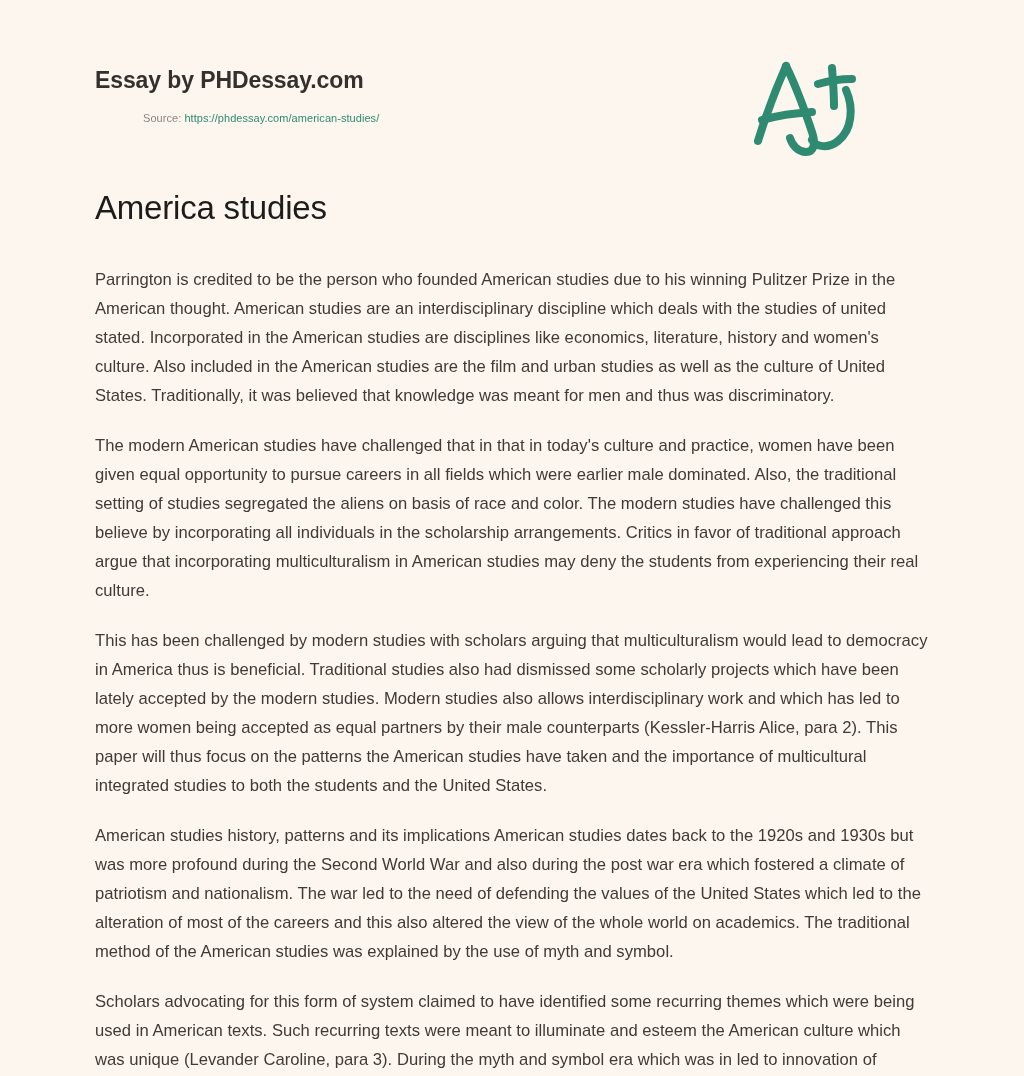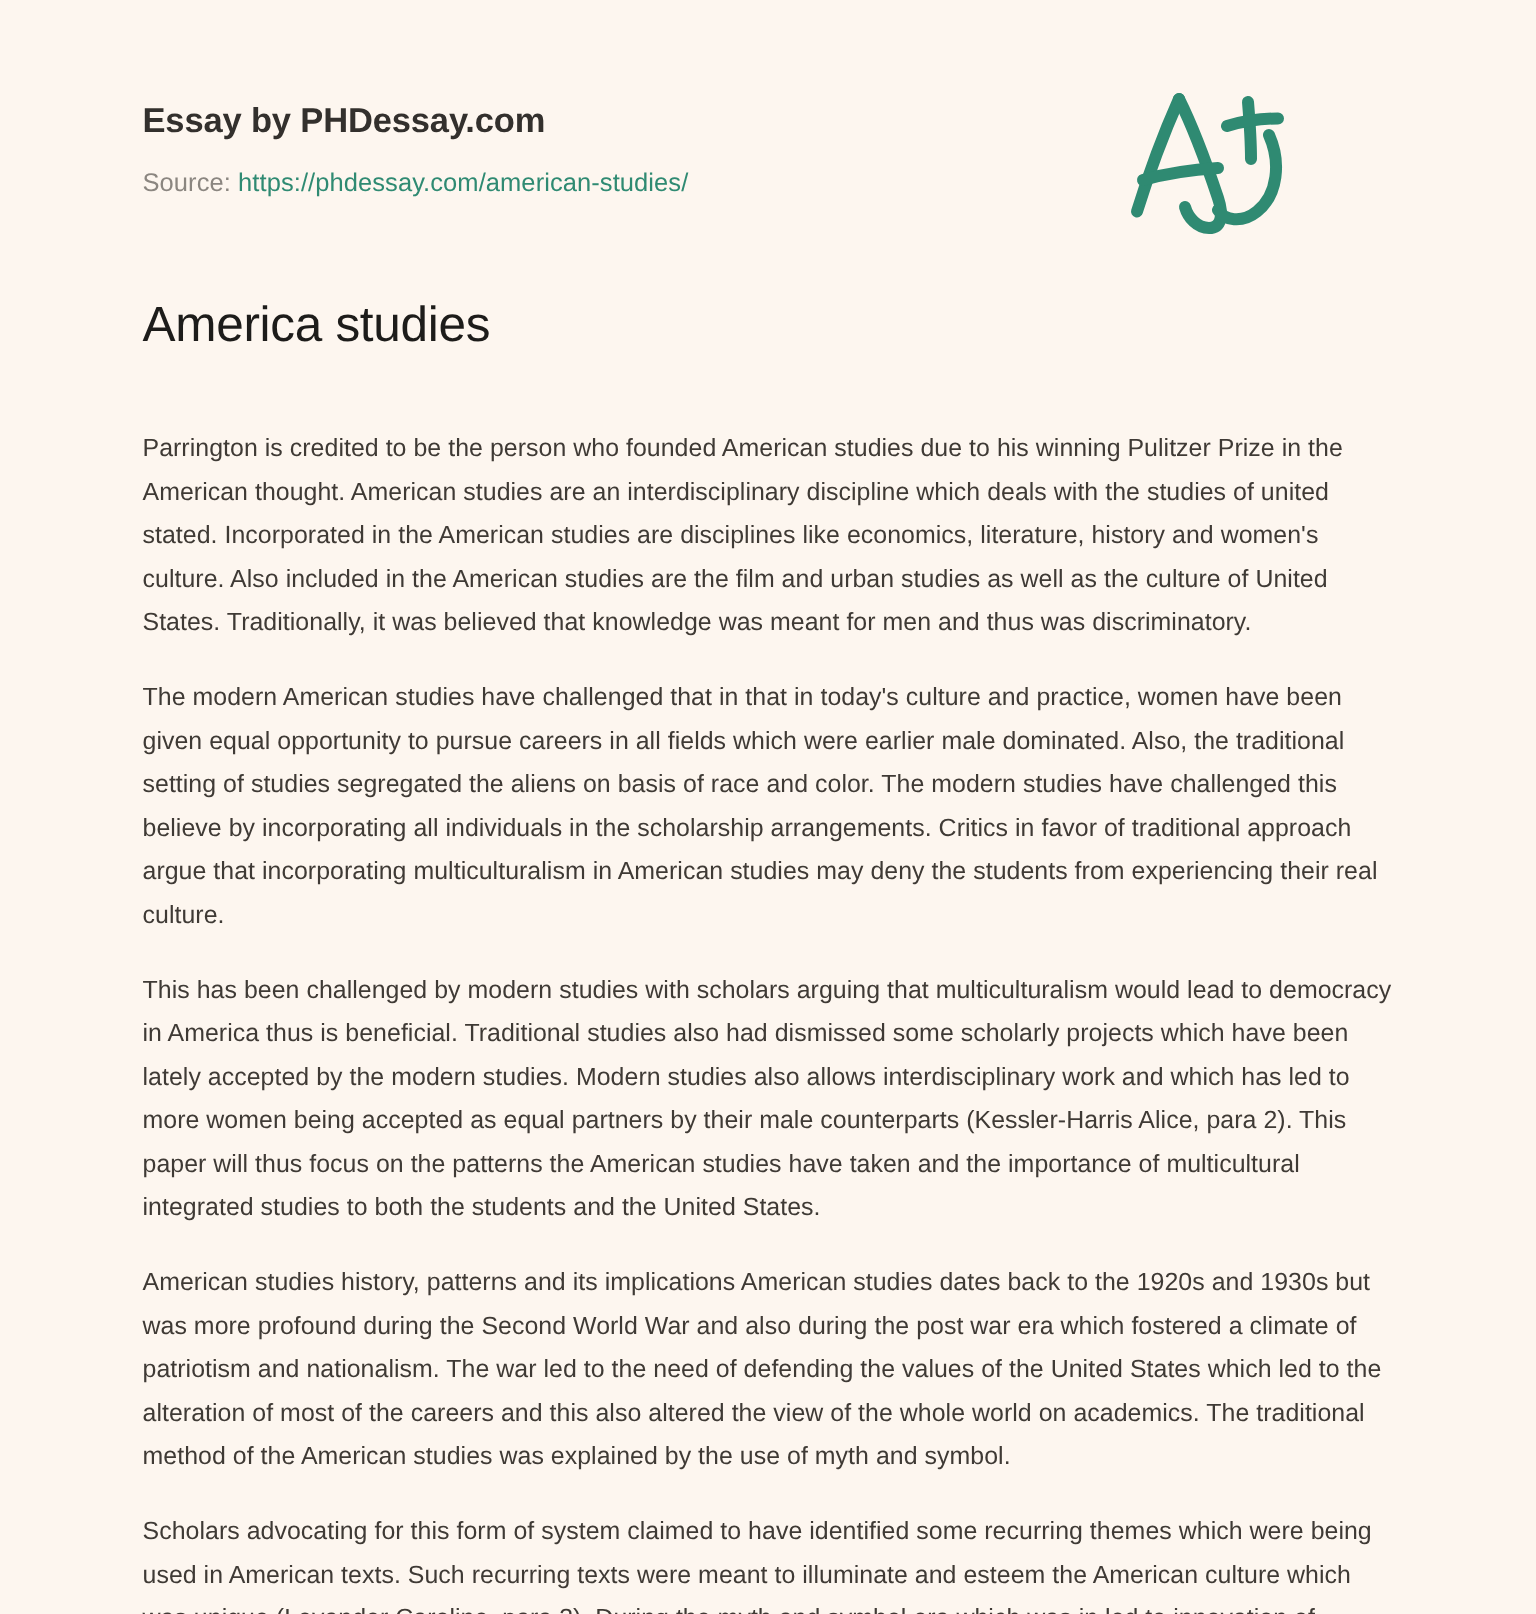--- a/index.html
+++ b/index.html
@@ -32,24 +32,25 @@
   .brand-line {
     font-size: 23px;
     font-weight: bold;
     color: #33302d;
     letter-spacing: -0.1px;
     line-height: 1.25;
   }
 
   .source-line {
     margin-top: 16px;
-    font-size: 17px;
+    font-size: 11px;
     line-height: 1.3;
     color: #8b8680;
     letter-spacing: 0.05px;
+    margin-left: 48px;
   }
 
   .source-label {
     color: #8b8680;
   }
 
   .source-url {
     color: #2f8a72;
     text-decoration: none;
   }
@@ -79,21 +80,21 @@
     line-height: 1.2;
   }
 
   
   .doc-body {
     padding-top: 37px;
     max-width: 842px;
   }
 
   .doc-body p {
-    margin: 12px 0 21px 0;
+    margin: 0 0 21px 0;
     font-size: 16.6px;
     line-height: 29px;
     color: #3f3a35;
     letter-spacing: 0.03px;
     text-align: left;
   }
 
   .doc-body p:last-child {
     margin-bottom: 0;
   }

